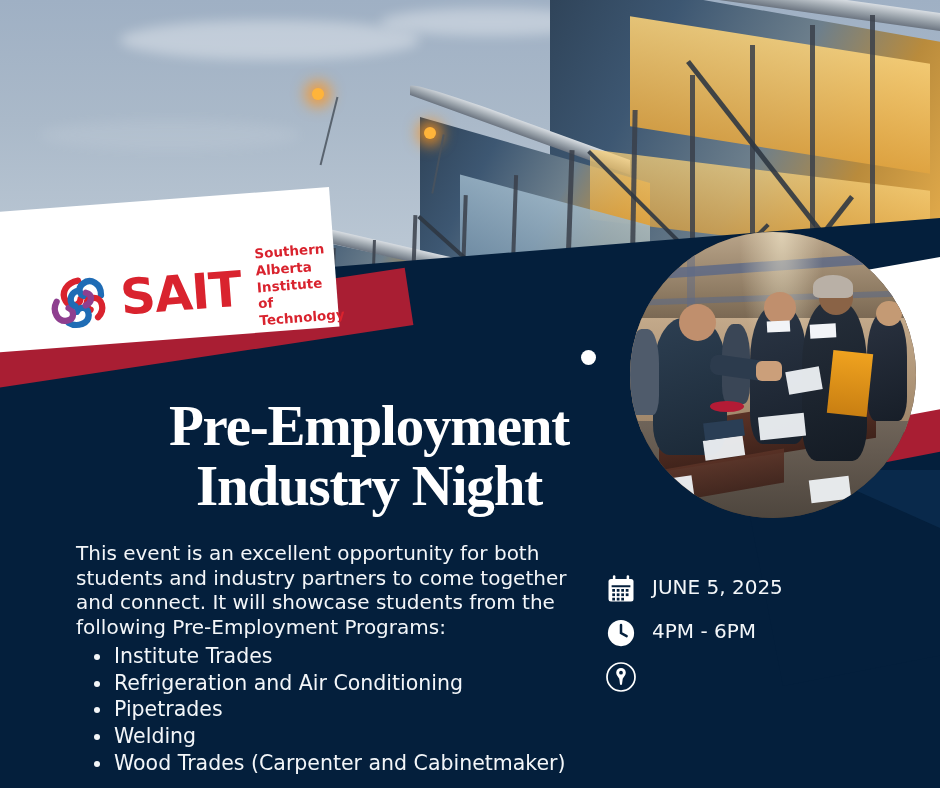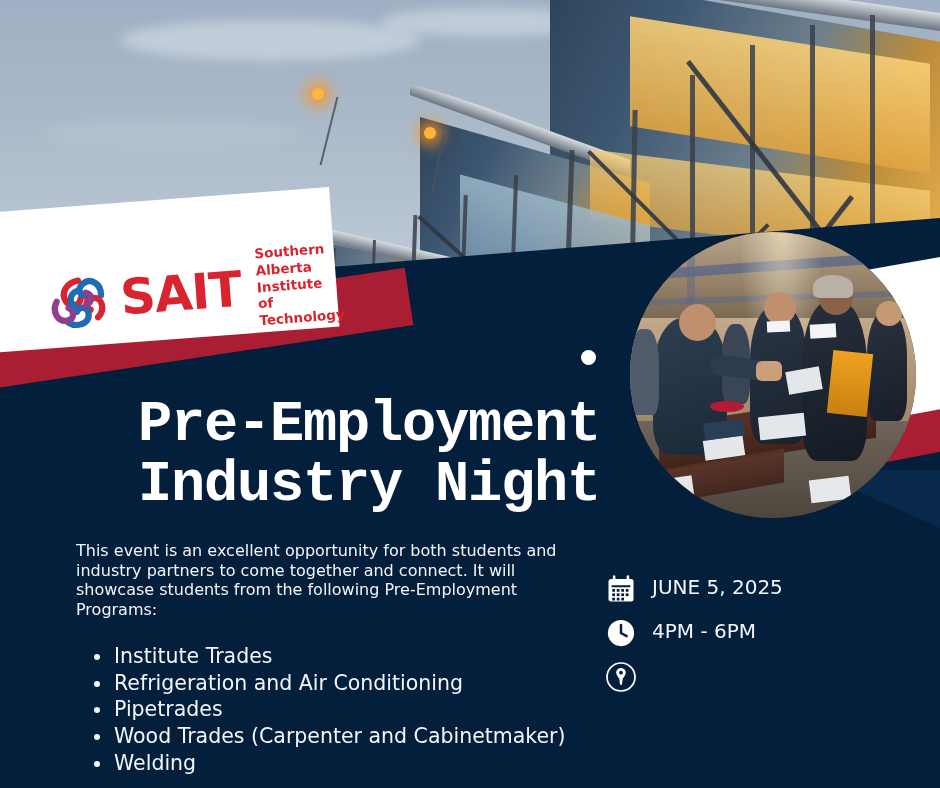--- a/index.html
+++ b/index.html
@@ -235,37 +235,37 @@
   }
 
   
   .title {
     position: absolute;
     left: 0; top: 396px;
     width: 690px;
     z-index: 12;
     text-align: center;
     color: #ffffff;
-    font-family: Liberation Mono, monospace;
+    font-family: Liberation Serif, serif;
     font-weight: 700;
     font-size: 57px;
     line-height: 1.05;
     letter-spacing: -1.2px;
     padding-left: 48px;
   }
   .title span { display: block; }
 
   .desc {
     position: absolute;
     left: 76px; top: 541px;
     width: 510px;
     z-index: 12;
     color: #f3f6f9;
     font-family: "DejaVu Sans", sans-serif;
-    font-size: 16px;
+    font-size: 20px;
     line-height: 1.23;
   }
 
   .programs {
     position: absolute;
     left: 86px; top: 643px;
     width: 520px;
     z-index: 12;
     list-style: none;
   }
@@ -459,22 +459,22 @@
     <span>Pre-Employment</span>
     <span>Industry Night</span>
   </h1>
 
   <p class="desc">This event is an excellent opportunity for both students and industry partners to come together and connect. It will showcase students from the following Pre-Employment Programs:</p>
 
   <ul class="programs">
     <li>Institute Trades</li>
     <li>Refrigeration and Air Conditioning</li>
     <li>Pipetrades</li>
+    <li>Welding</li>
     <li>Wood Trades (Carpenter and Cabinetmaker)</li>
-    <li>Welding</li>
   </ul>
 
   <div class="details">
 
     <div class="detail-row">
       <span class="detail-icon">
         <svg width="30" height="30" viewBox="0 0 24 24" fill="#ffffff">
           <rect x="2" y="4" width="20" height="18" rx="2"></rect>
           <rect x="5.5" y="1" width="2" height="5" rx="1"></rect>
           <rect x="16.5" y="1" width="2" height="5" rx="1"></rect>

